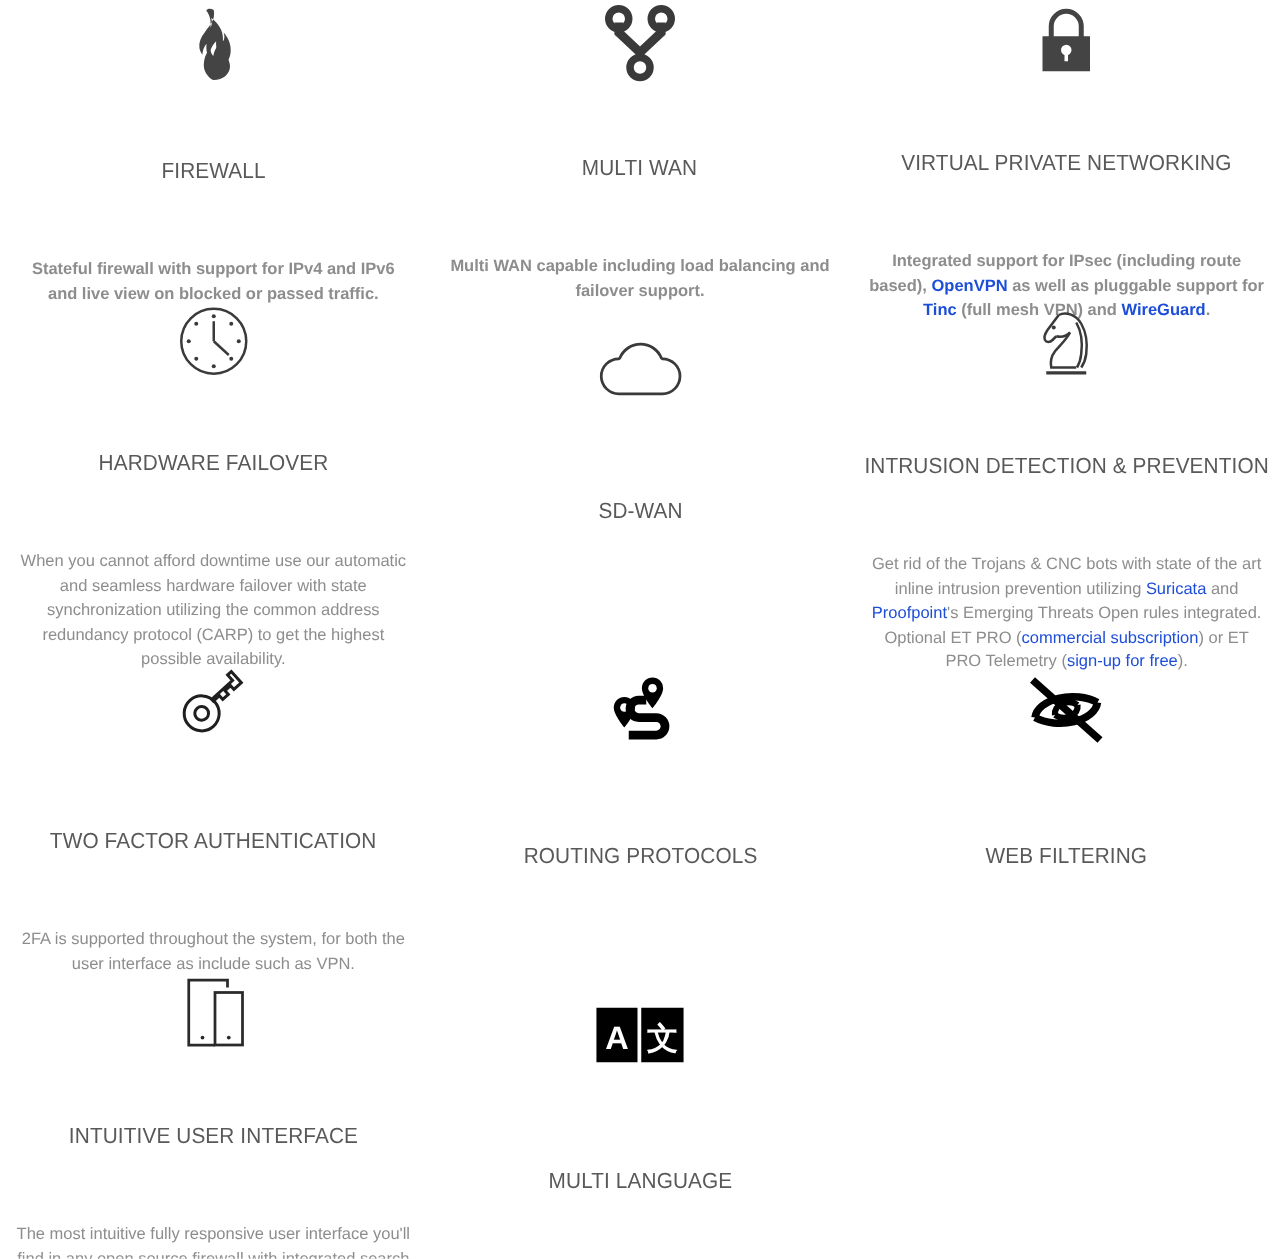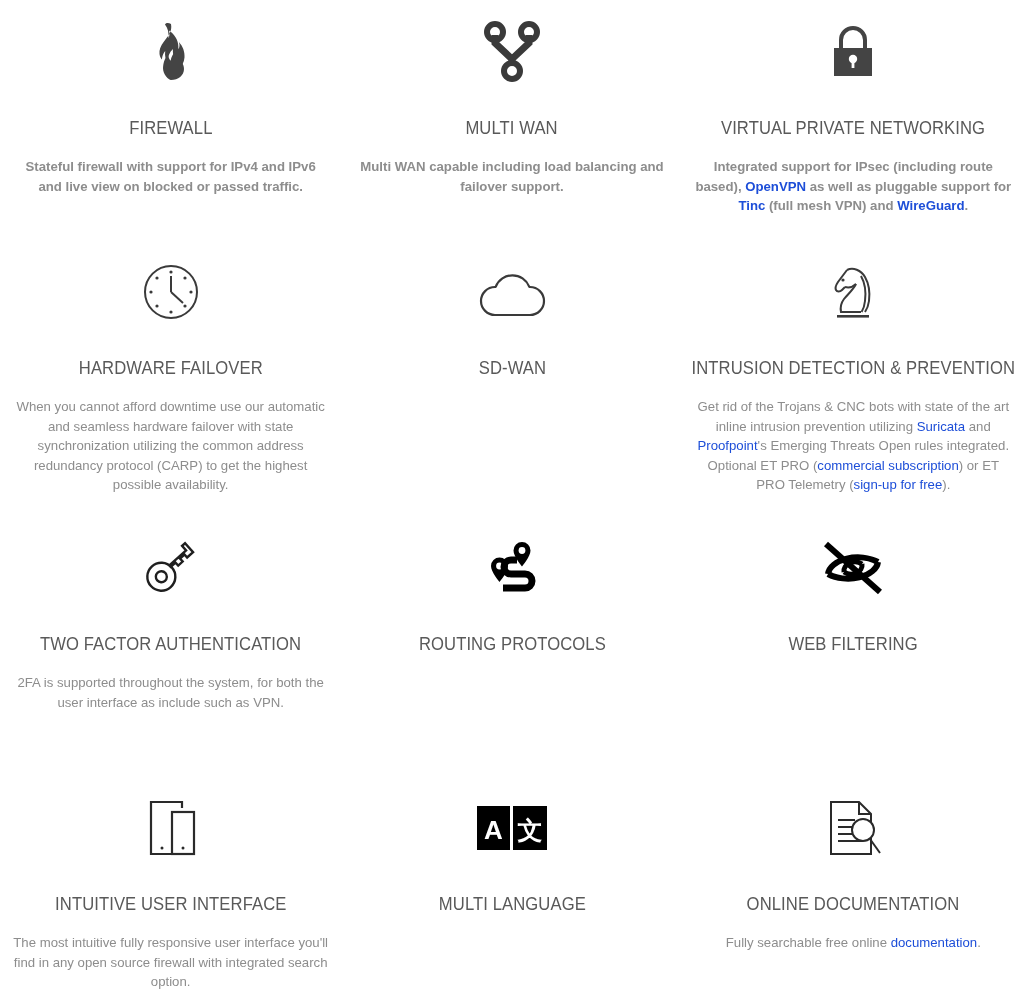--- a/index.html
+++ b/index.html
@@ -21,20 +21,21 @@
     grid-template-rows: 240px 280px 260px 227px;
     width: 1024px;
   }
   .feature-cell {
     display: flex;
     flex-direction: column;
     align-items: center;
     padding: 0 10px;
     box-sizing: border-box;
     text-align: center;
+    gap: 40px;
   }
   .icon-wrap {
     height: 100px;
     display: flex;
     align-items: center;
     justify-content: center;
   }
   .icon-wrap svg { display: block; }
   .feature-title {
     font-size: 17.5px;
@@ -222,30 +223,14 @@
       <svg width="70" height="44" viewBox="0 0 70 44">
         <rect x="0" y="0" width="33" height="44" fill="#000000"></rect>
         <rect x="36" y="0" width="34" height="44" fill="#000000"></rect>
         <text x="16.5" y="33" font-family="Liberation Sans, sans-serif" font-size="26" font-weight="bold" fill="#ffffff" text-anchor="middle">A</text>
         <text x="53" y="33" font-family="DejaVu Sans, sans-serif" font-size="25" font-weight="bold" fill="#ffffff" text-anchor="middle">文</text>
       </svg>
     </div>
     <div class="feature-title">MULTI LANGUAGE</div>
   </div>
 
-  <div class="feature-cell r4">
-    <div class="icon-wrap">
-      <svg width="60" height="60" viewBox="0 0 60 60">
-        <path d="M8 4 L36 4 L48 16 L48 56 L8 56 Z" fill="none" stroke="#2a2a2a" stroke-width="2"></path>
-        <path d="M36 4 L36 16 L48 16" fill="none" stroke="#2a2a2a" stroke-width="2"></path>
-        <line x1="15" y1="22" x2="32" y2="22" stroke="#2a2a2a" stroke-width="2"></line>
-        <line x1="15" y1="29" x2="32" y2="29" stroke="#2a2a2a" stroke-width="2"></line>
-        <line x1="15" y1="36" x2="36" y2="36" stroke="#2a2a2a" stroke-width="2"></line>
-        <line x1="15" y1="43" x2="40" y2="43" stroke="#2a2a2a" stroke-width="2"></line>
-        <circle cx="40" cy="32" r="11" fill="#ffffff" stroke="#2a2a2a" stroke-width="2"></circle>
-        <line x1="47" y1="41" x2="57" y2="55" stroke="#2a2a2a" stroke-width="2"></line>
-      </svg>
-    </div>
-    <div class="feature-title">ONLINE DOCUMENTATION</div>
-    <div class="feature-desc">Fully searchable free online <a href="#">documentation</a>.</div>
-  </div>
 
 </div>
 
 </body></html>

